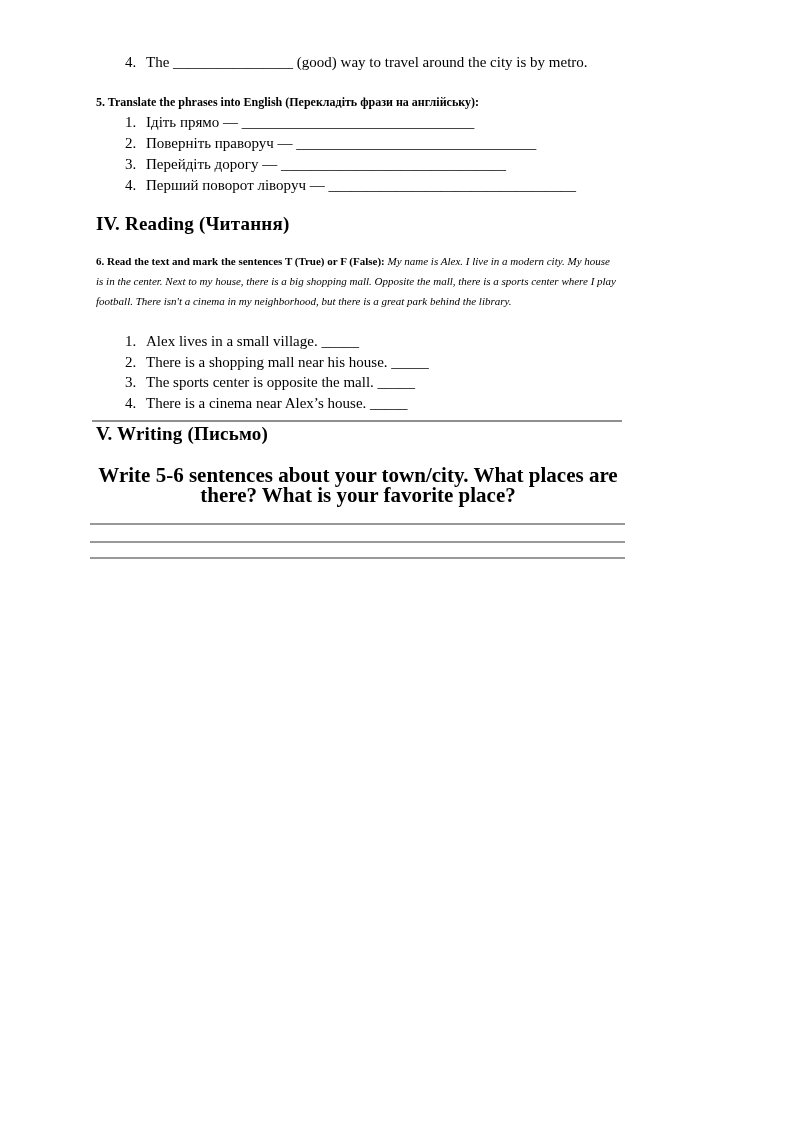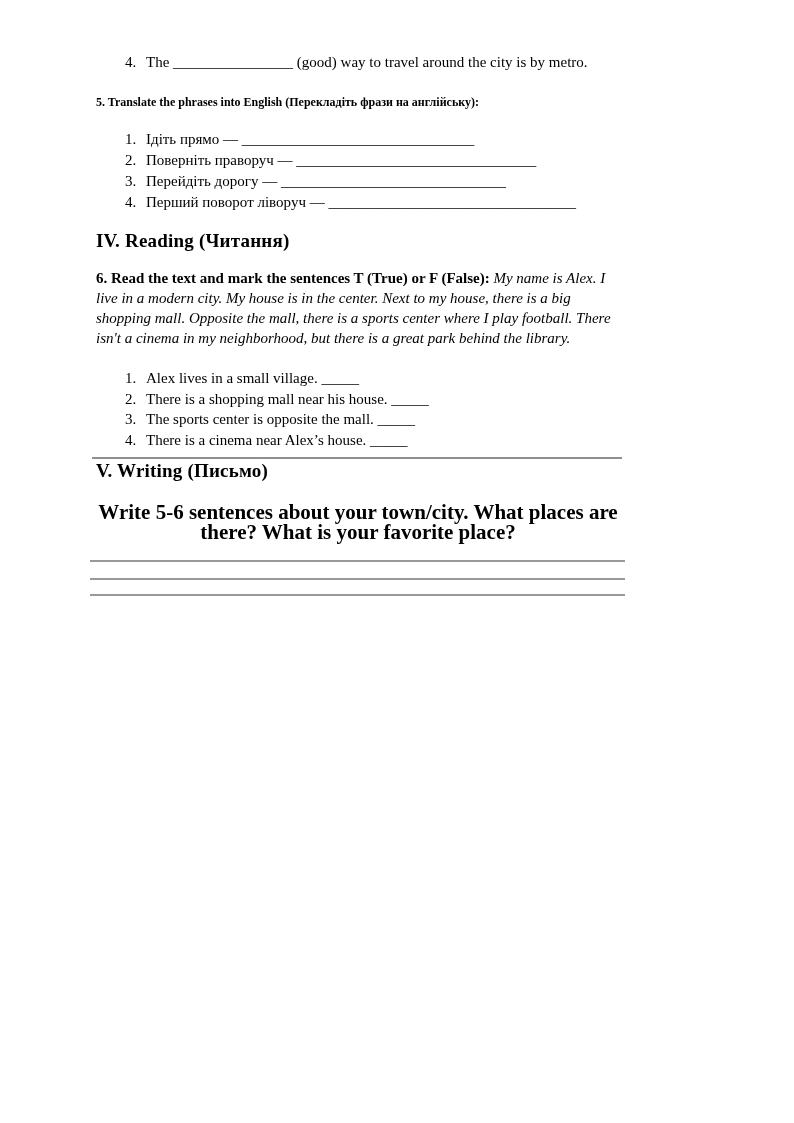--- a/index.html
+++ b/index.html
@@ -35,23 +35,23 @@
   }
   .h-directions { margin-top: 22px; }
   .h-reading   { margin-top: 16px; }
   .h-writing   { }
   p.task {
     font-size: 12px;
     line-height: 20px;
     font-weight: bold;
     margin-top: 19px;
   }
-  ol.translate-list { margin-top: 17px; }
+  ol.translate-list { }
   p.passage {
-    font-size: 15px;
+    font-size: 11px;
     line-height: 20px;
     margin-top: 15px;
   }
   .task-inline { font-weight: bold; }
   .passage-text { font-style: italic; }
   ol.tf-list { margin-top: 20px; }
   ol.tf-list li { line-height: 20.5px; }
   .divider {
     height: 2px;
     background: #8f8f8f;

